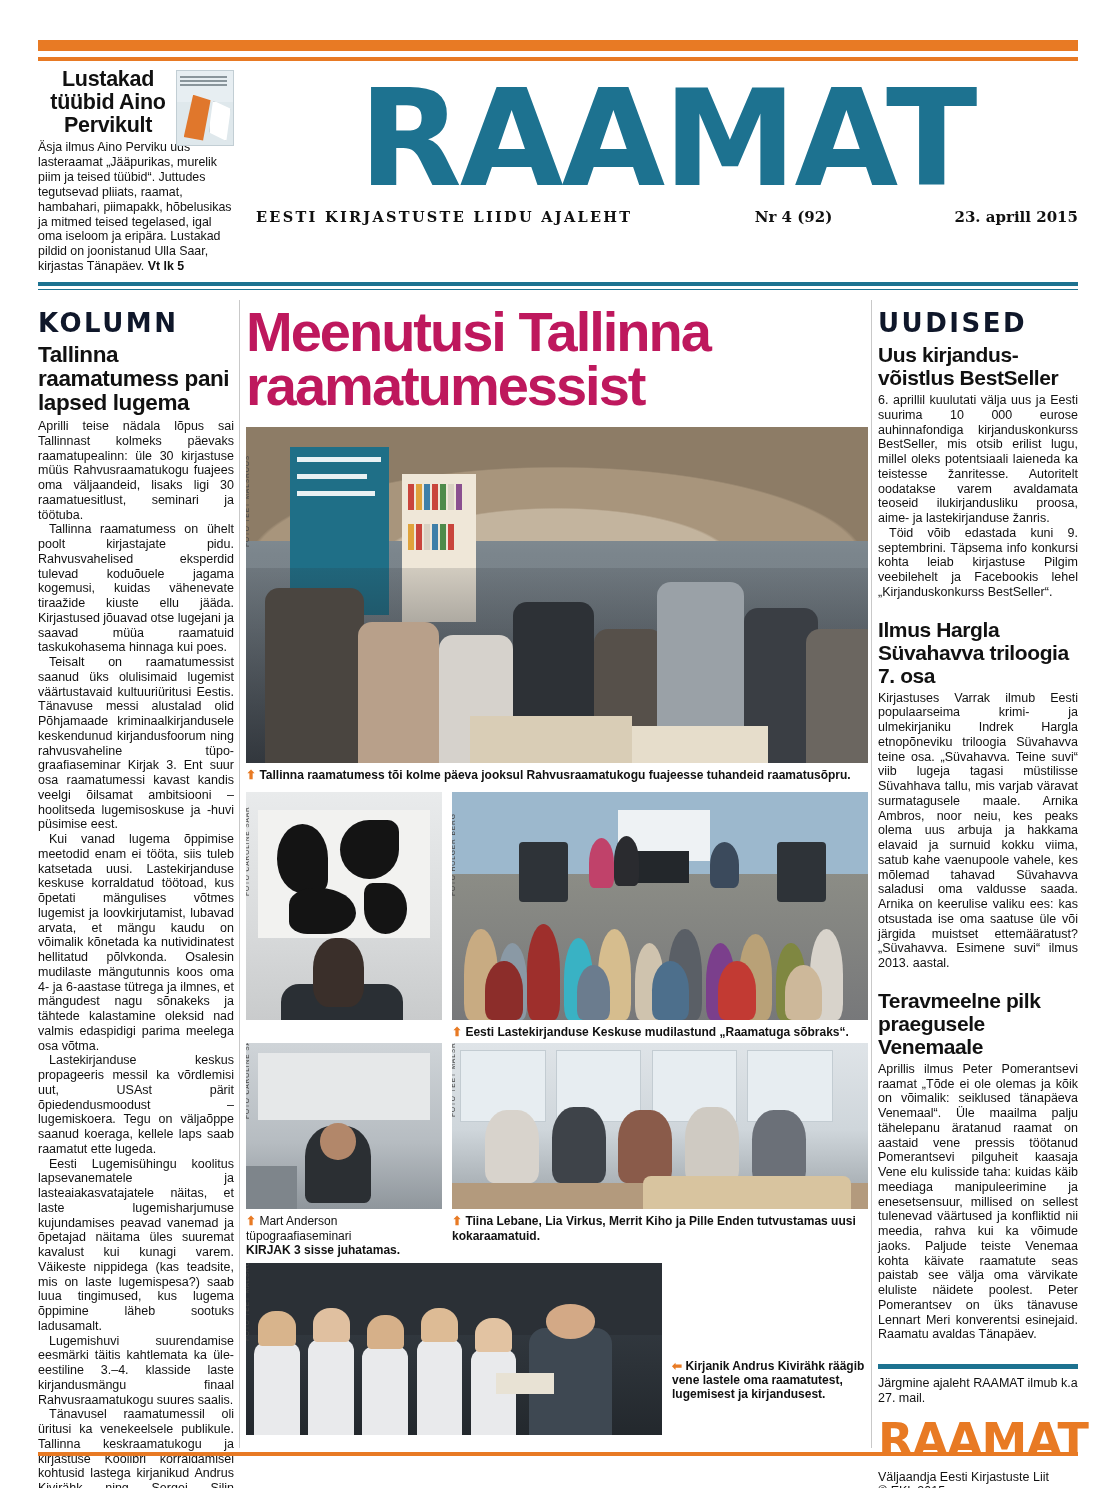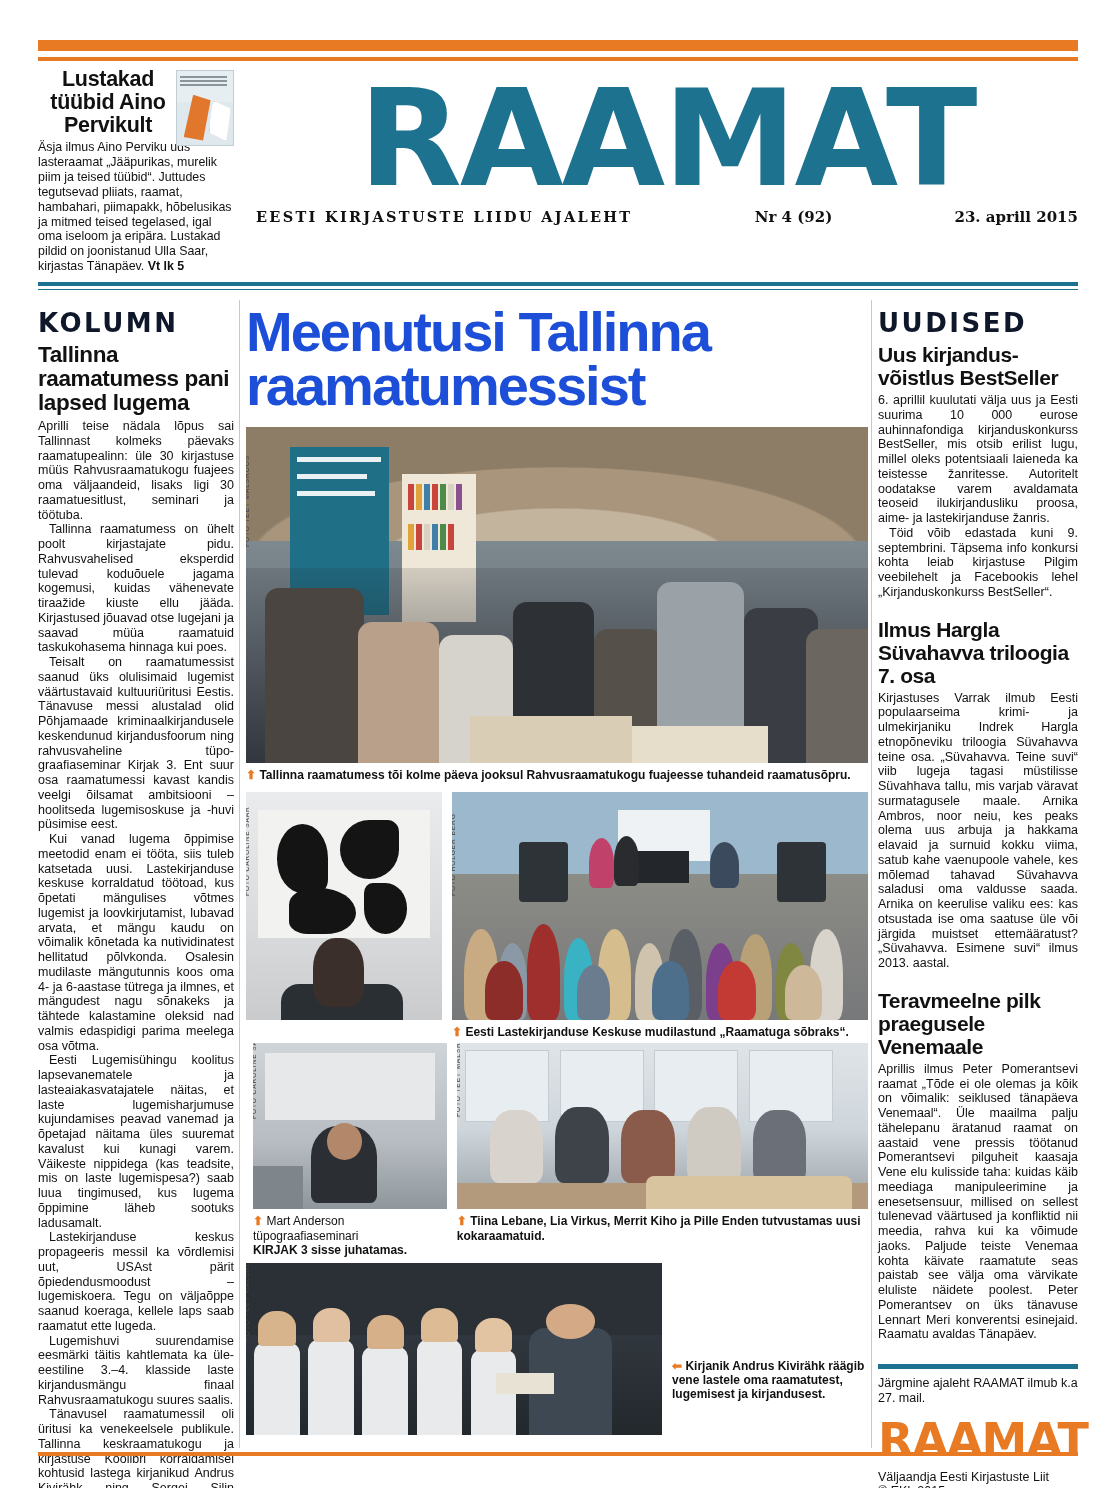--- a/index.html
+++ b/index.html
@@ -76,21 +76,21 @@
   }
   .col-head.small{font-size:21px;line-height:23px;}
   p.body{font-size:12.5px;line-height:14.75px;margin:0;text-align:justify;}
   p.body.ind{text-indent:11px;}
 
   .news-block{margin-top:18px;}
 
   
   .main-head{
     font-weight:bold;font-size:56px;line-height:54px;letter-spacing:-2px;
-    margin:0 0 14px 0;color:#1d4ed8;
+    margin:0 0 14px 0;color:#be185d;
   }
 
   
   .photo{position:relative;overflow:hidden;background:#7d8a93;}
   .credit{
     position:absolute;font-size:6.6px;letter-spacing:.9px;color:#444;
     transform:rotate(-90deg);transform-origin:left top;white-space:nowrap;
     font-family:"Liberation Sans", sans-serif;
   }
   .cap{
@@ -184,22 +184,22 @@
   <div class="vrule a"></div>
   <div class="vrule b"></div>
 
   <div class="col-left">
     <div class="kicker">KOLUMN</div>
     <div class="col-head">Tallinna raamatumess pani lapsed lugema</div>
     <p class="body">Aprilli teise nädala lõpus sai Tallinnast kolmeks päevaks raamatupealinn: üle 30 kirjastuse müüs Rahvusraamatukogu fuajees oma väljaandeid, lisaks ligi 30 raamatuesitlust, seminari ja töötuba.</p>
     <p class="body ind">Tallinna raamatumess on ühelt poolt kirjastajate pidu. Rahvusvahelised eksperdid tulevad koduõuele jagama kogemusi, kuidas vähenevate tiraažide kiuste ellu jääda. Kirjastused jõuavad otse lugejani ja saavad müüa raamatuid taskukohasema hinnaga kui poes.</p>
     <p class="body ind">Teisalt on raamatumessist saanud üks olulisimaid lugemist väärtustavaid kultuuriüritusi Eestis. Tänavuse messi alustalad olid Põhjamaade kriminaalkirjandusele keskendunud kirjandusfoorum ning rahvusvaheline tüpo-graafiaseminar Kirjak 3. Ent suur osa raamatumessi kavast kandis veelgi õilsamat ambitsiooni – hoolitseda lugemisoskuse ja -huvi püsimise eest.</p>
     <p class="body ind">Kui vanad lugema õppimise meetodid enam ei tööta, siis tuleb katsetada uusi. Lastekirjanduse keskuse korraldatud töötoad, kus õpetati mängulises võtmes lugemist ja loovkirjutamist, lubavad arvata, et mängu kaudu on võimalik kõnetada ka nutividinatest hellitatud põlvkonda. Osalesin mudilaste mängutunnis koos oma 4- ja 6-aastase tütrega ja ilmnes, et mängudest nagu sõnakeks ja tähtede kalastamine oleksid nad valmis edaspidigi parima meelega osa võtma.</p>
+    <p class="body ind">Lastekirjanduse keskus propageeris messil ka võrdlemisi uut, USAst pärit õpiedendusmoodust – lugemiskoera. Tegu on väljaõppe saanud koeraga, kellele laps saab raamatut ette lugeda.</p>
     <p class="body ind">Eesti Lugemisühingu koolitus lapsevanematele ja lasteaiakasvatajatele näitas, et laste lugemisharjumuse kujundamises peavad vanemad ja õpetajad näitama üles suuremat kavalust kui kunagi varem. Väikeste nippidega (kas teadsite, mis on laste lugemispesa?) saab luua tingimused, kus lugema õppimine läheb sootuks ladusamalt.</p>
-    <p class="body ind">Lastekirjanduse keskus propageeris messil ka võrdlemisi uut, USAst pärit õpiedendusmoodust – lugemiskoera. Tegu on väljaõppe saanud koeraga, kellele laps saab raamatut ette lugeda.</p>
     <p class="body ind">Lugemishuvi suurendamise eesmärki täitis kahtlemata ka üle-eestiline 3.–4. klasside laste kirjandusmängu finaal Rahvusraamatukogu suures saalis.</p>
     <p class="body ind">Tänavusel raamatumessil oli üritusi ka venekeelsele publikule. Tallinna keskraamatukogu ja kirjastuse Koolibri korraldamisel kohtusid lastega kirjanikud Andrus Kivirähk ning Sergei Silin Venemaalt. Aktiivne osavõtt ja venekeelse meedia huvi raamatumessi vastu tulid korraldajatele meeldiva üllatusena ning tõestas, et kahe kogukonna vahel on võimalik luua tihedamaid kultuurikontakte.</p>
 
   </div>
 
   <div class="col-mid">
 
     <h1 class="main-head">Meenutusi Tallinna raamatumessist</h1>
 
     <div class="photo" style="height:336px;width:622px;">
@@ -287,21 +287,21 @@
             <div class="kid" style="left:64%;width:9%;height:26%;background:#c23a33;"></div>
             <div class="kid" style="left:80%;width:9%;height:24%;background:#cdb89a;"></div>
           </div>
           <div class="credit" style="left:-3px;top:104px;">FOTO HOLGER BERG</div>
         </div>
         <p class="cap"><span class="arrow">⬆</span> <span>Eesti Lastekirjanduse Keskuse mudilastund „Raamatuga sõbraks“.</span></p>
       </div>
     </div>
 
     <div style="display:flex;gap:10px;margin-top:4px;">
-      <div style="width:196px;margin-left:7px;">
+      <div style="width:196px;">
         <div class="photo" style="height:166px;">
           <div class="ph-inner" style="background:linear-gradient(180deg,#cfd4d8 0%,#b6bcc1 60%,#8f969c 100%);">
             <div style="position:absolute;left:6%;top:6%;width:88%;height:40%;background:#e6e8e9;"></div>
             <div style="position:absolute;left:30%;bottom:4%;width:34%;height:46%;background:#2b2f33;border-radius:40% 40% 10% 10%;"></div>
             <div style="position:absolute;left:38%;bottom:30%;width:18%;height:22%;background:#b2876a;border-radius:50%;"></div>
             <div style="position:absolute;left:0;bottom:0;width:26%;height:26%;background:#7e858b;"></div>
           </div>
           <div class="credit" style="left:-3px;top:76px;">FOTO CAROLINE SAAR</div>
         </div>
         <p class="cap"><span class="arrow">⬆</span> <span class="capnorm" style="font-weight:normal">Mart Anderson tüpograafiaseminari</span><br><span>KIRJAK 3 sisse juhatamas.</span></p>

